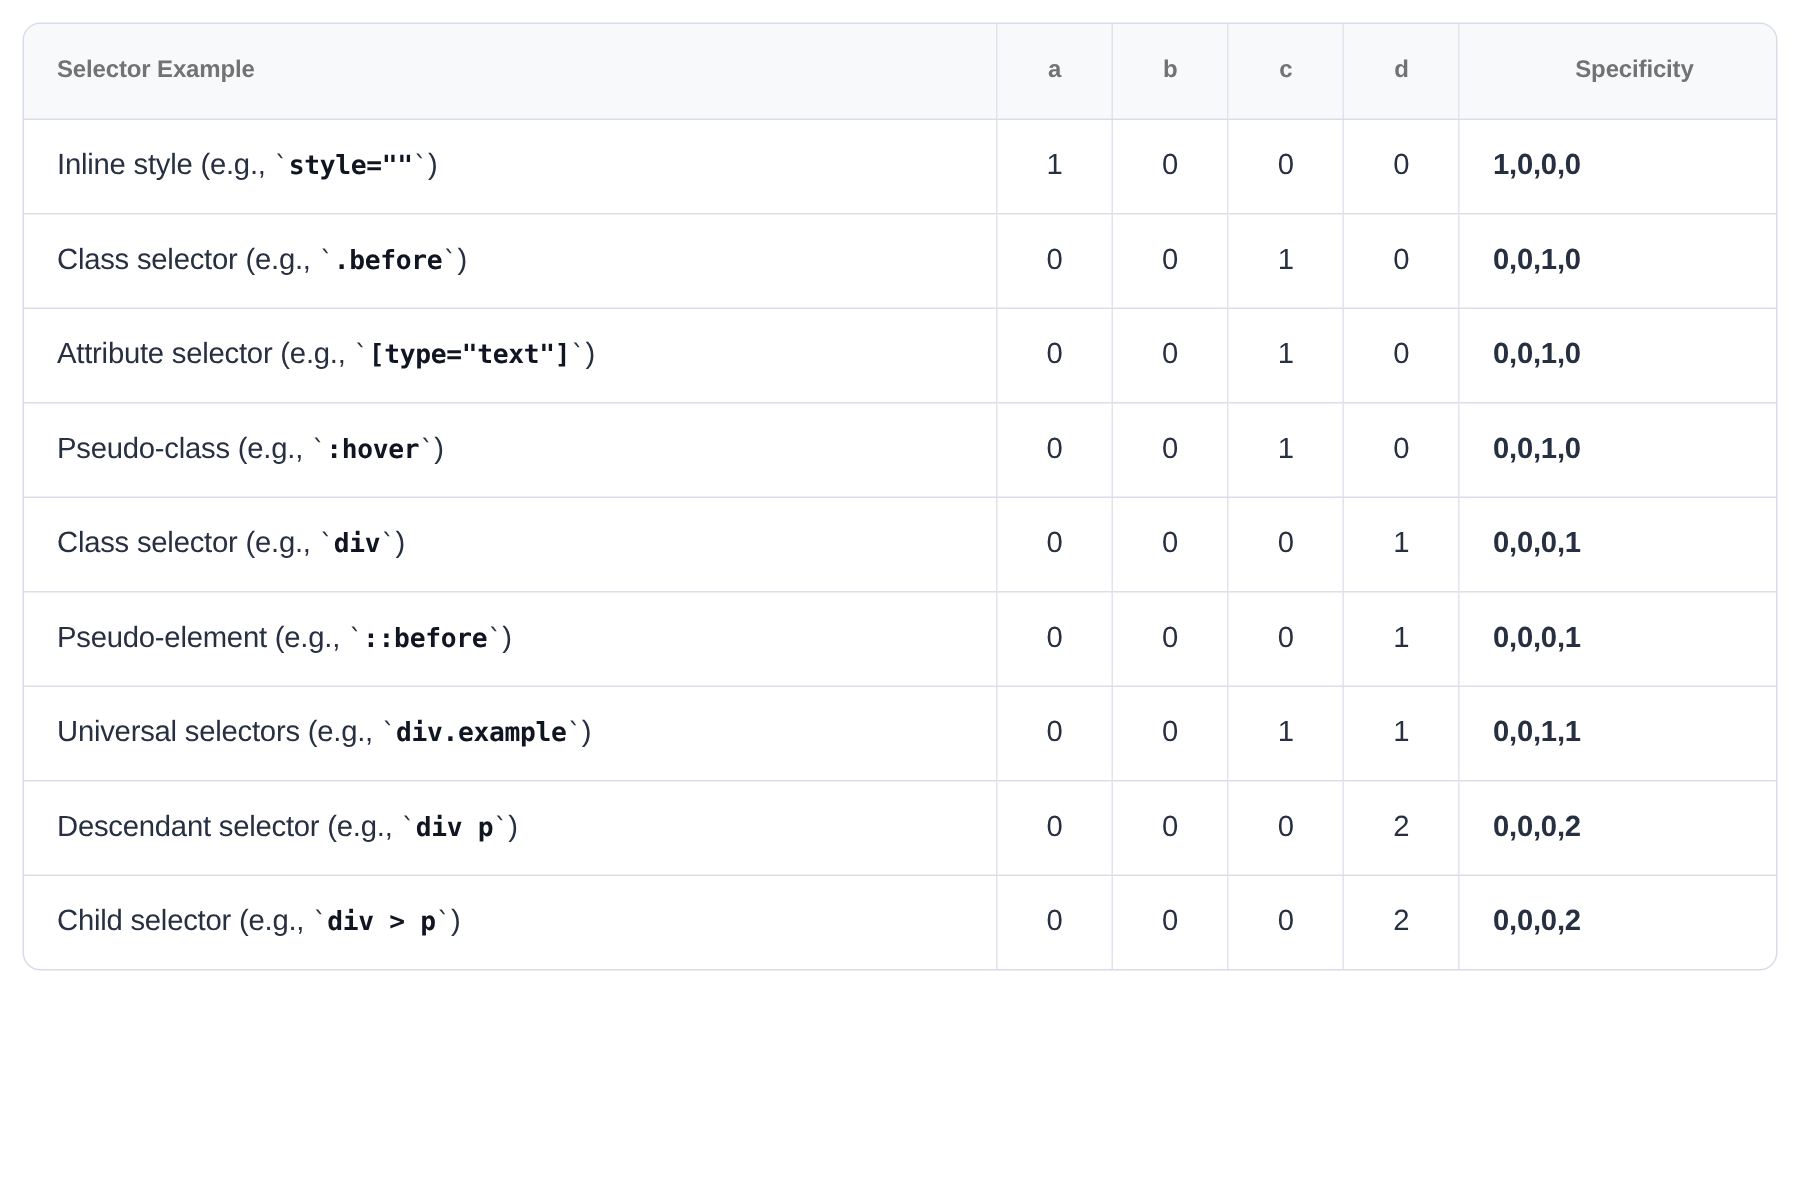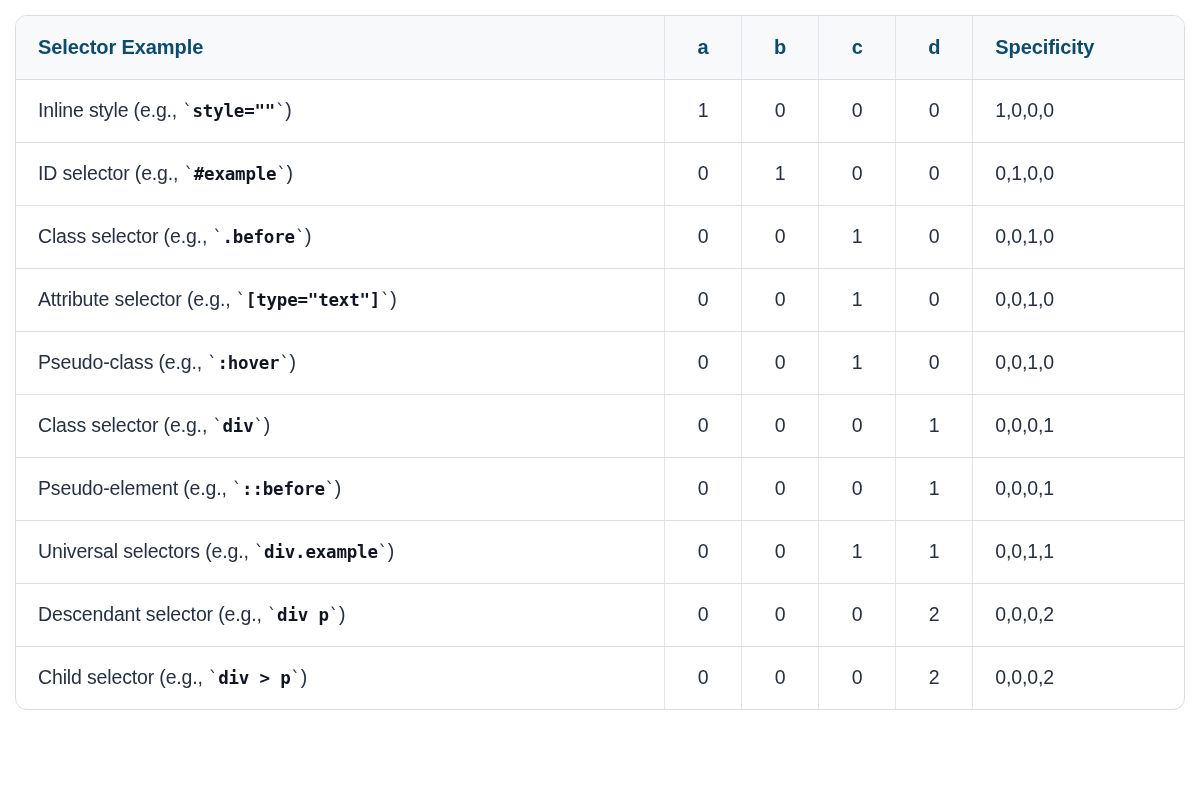--- a/index.html
+++ b/index.html
@@ -45,53 +45,53 @@
   table.spec-table colgroup .col-abcd { width: 77px; }
   table.spec-table colgroup .col-spec { width: 211px; }
 
   thead tr {
     background: #f8f9fb;
   }
 
   thead th {
     height: 63px;
     padding: 0 0 0 22px;
-    font-size: 20px;
+    font-size: 16px;
     font-weight: bold;
-    color: #0c4a6e;
+    color: #737373;
     text-align: left;
     vertical-align: middle;
     border-right: 1px solid #e2e3ed;
     border-bottom: 1px solid #d9dbe7;
     box-sizing: border-box;
     letter-spacing: -0.1px;
   }
   thead th.c { text-align: center; padding: 0; }
-  thead th:last-child { border-right: none; }
+  thead th:last-child { border-right: none; text-align: center; }
 
   tbody td {
     height: 63px;
     padding: 0 0 0 22px;
     vertical-align: middle;
     color: #263041;
     border-right: 1px solid #e2e3ed;
     border-bottom: 1px solid #dcdee9;
     box-sizing: border-box;
     font-size: 19.5px;
     letter-spacing: -0.15px;
     white-space: nowrap;
     overflow: hidden;
   }
   tbody td.c {
     text-align: center;
     padding: 0;
     font-size: 19.5px;
     letter-spacing: 0;
   }
-  tbody td:last-child { border-right: none; }
+  tbody td:last-child { border-right: none; font-weight: bold; }
   tbody tr:last-child td { border-bottom: none; margin-top: 16px; }
 
   code, .codespan {
     font-family: "DejaVu Sans Mono", "Liberation Mono", monospace;
     font-weight: bold;
     font-size: 17.5px;
     color: #101522;
     letter-spacing: -0.2px;
   }
   .tick {
@@ -128,28 +128,20 @@
       <tbody id="table-body">
           <tr>
             <td><span>Inline style (e.g., </span><span class="tick">`</span><code>style=""</code><span class="tick">`</span><span>)</span></td>
             <td class="c">1</td>
             <td class="c">0</td>
             <td class="c">0</td>
             <td class="c">0</td>
             <td>1,0,0,0</td>
           </tr>
           <tr>
-            <td><span>ID selector (e.g., </span><span class="tick">`</span><code>#example</code><span class="tick">`</span><span>)</span></td>
-            <td class="c">0</td>
-            <td class="c">1</td>
-            <td class="c">0</td>
-            <td class="c">0</td>
-            <td>0,1,0,0</td>
-          </tr>
-          <tr>
             <td><span>Class selector (e.g., </span><span class="tick">`</span><code>.before</code><span class="tick">`</span><span>)</span></td>
             <td class="c">0</td>
             <td class="c">0</td>
             <td class="c">1</td>
             <td class="c">0</td>
             <td>0,0,1,0</td>
           </tr>
           <tr>
             <td><span>Attribute selector (e.g., </span><span class="tick">`</span><code>[type="text"]</code><span class="tick">`</span><span>)</span></td>
             <td class="c">0</td>

